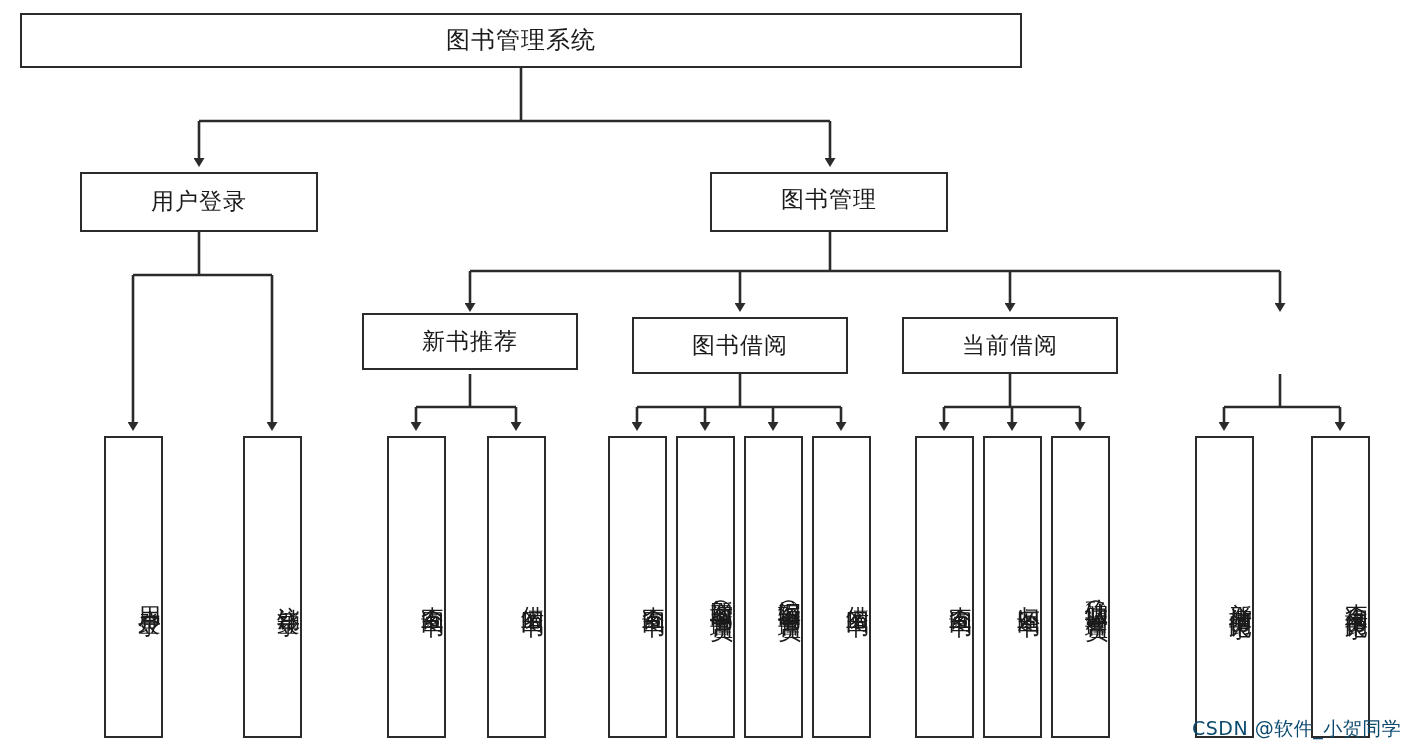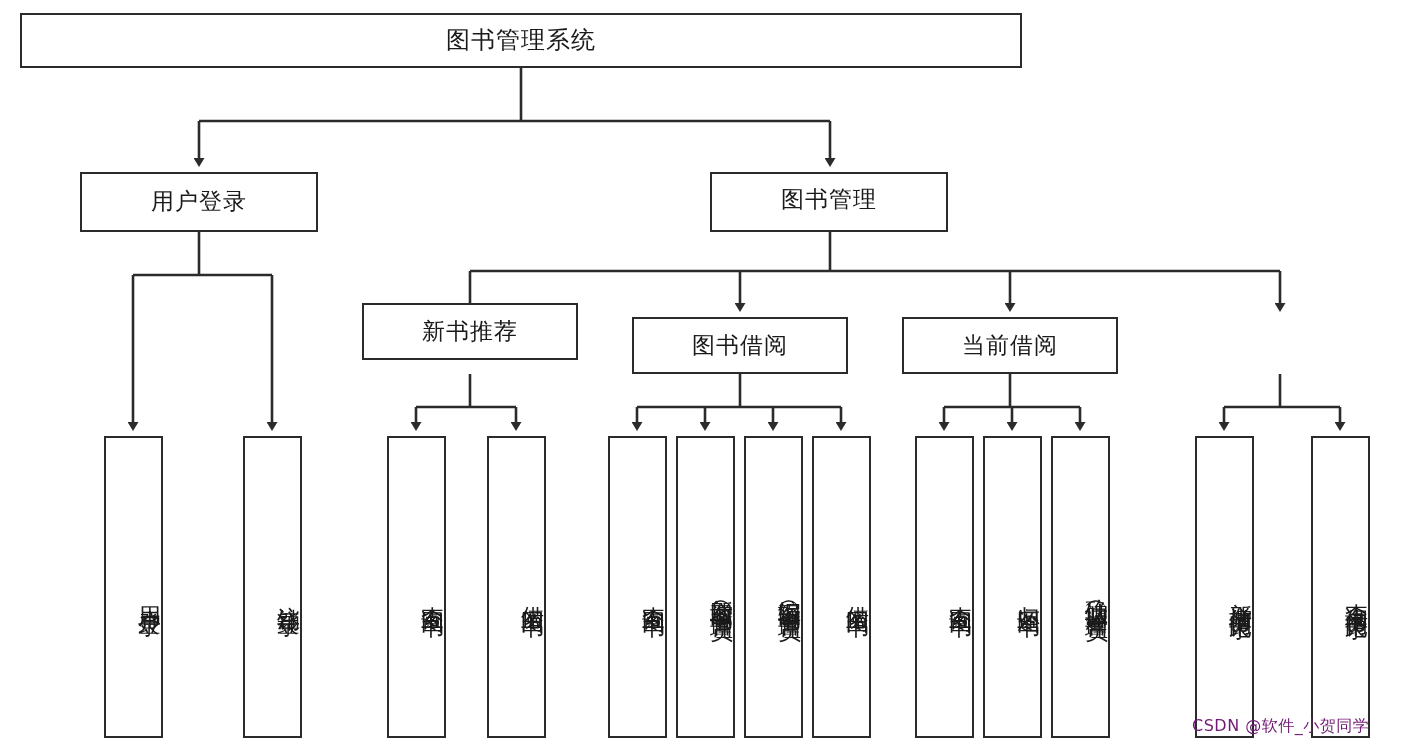--- a/index.html
+++ b/index.html
@@ -51,22 +51,22 @@
     align-items: flex-start;
     justify-content: center;
     padding-top: 14px;
     line-height: 1.0;
   }
   .node.root {
     font-size: 24px;
   }
   .watermark {
     position: absolute;
-    color: #701a75;
-    font-size: 16px;
+    color: #0c4a6e;
+    font-size: 19px;
     white-space: nowrap;
     z-index: 5;
     letter-spacing: 0.5px;
   }
 </style>
 </head>
 <body>
 
 <div id="canvas">
 
@@ -136,21 +136,21 @@
     <span>图书管理系统</span>
   </div>
 
   <div class="node horizontal" style="left:80px; top:172px; width:238px; height:60px;">
     <span>用户登录</span>
   </div>
   <div class="node horizontal" style="left:710px; top:172px; width:238px; height:60px;font-family:Liberation Mono, monospace;">
     <span>图书管理</span>
   </div>
 
-  <div class="node horizontal" style="left:362px; top:303px; width:216px; height:57px;text-align:right;">
+  <div class="node horizontal" style="left:362px; top:313px; width:216px; height:57px;text-align:right;">
     <span>新书推荐</span>
   </div>
   <div class="node horizontal" style="left:902px; top:317px; width:216px; height:57px;">
     <span>当前借阅</span>
   </div>
   <div class="node horizontal" style="left:632px; top:317px; width:216px; height:57px;">
     <span>图书借阅</span>
   </div>
 
   <div class="node vertical" style="left:104px; top:436px; width:59px; height:302px;">

